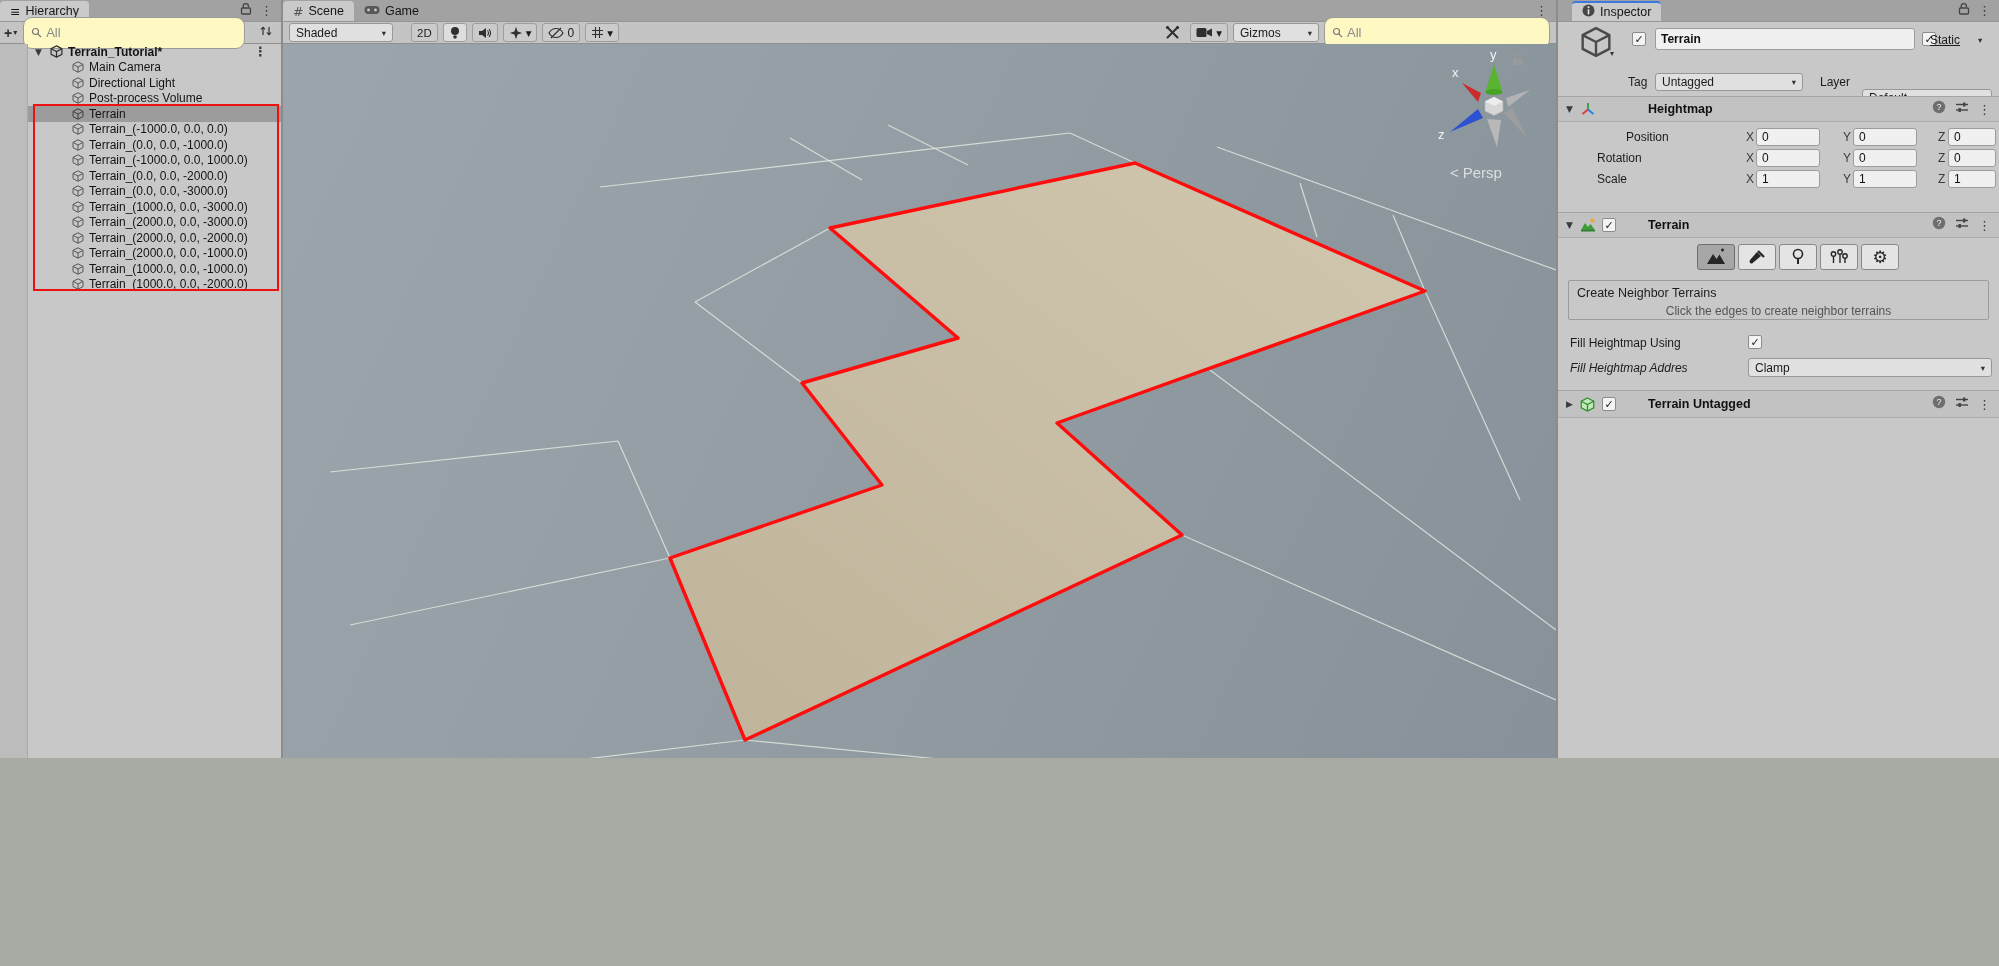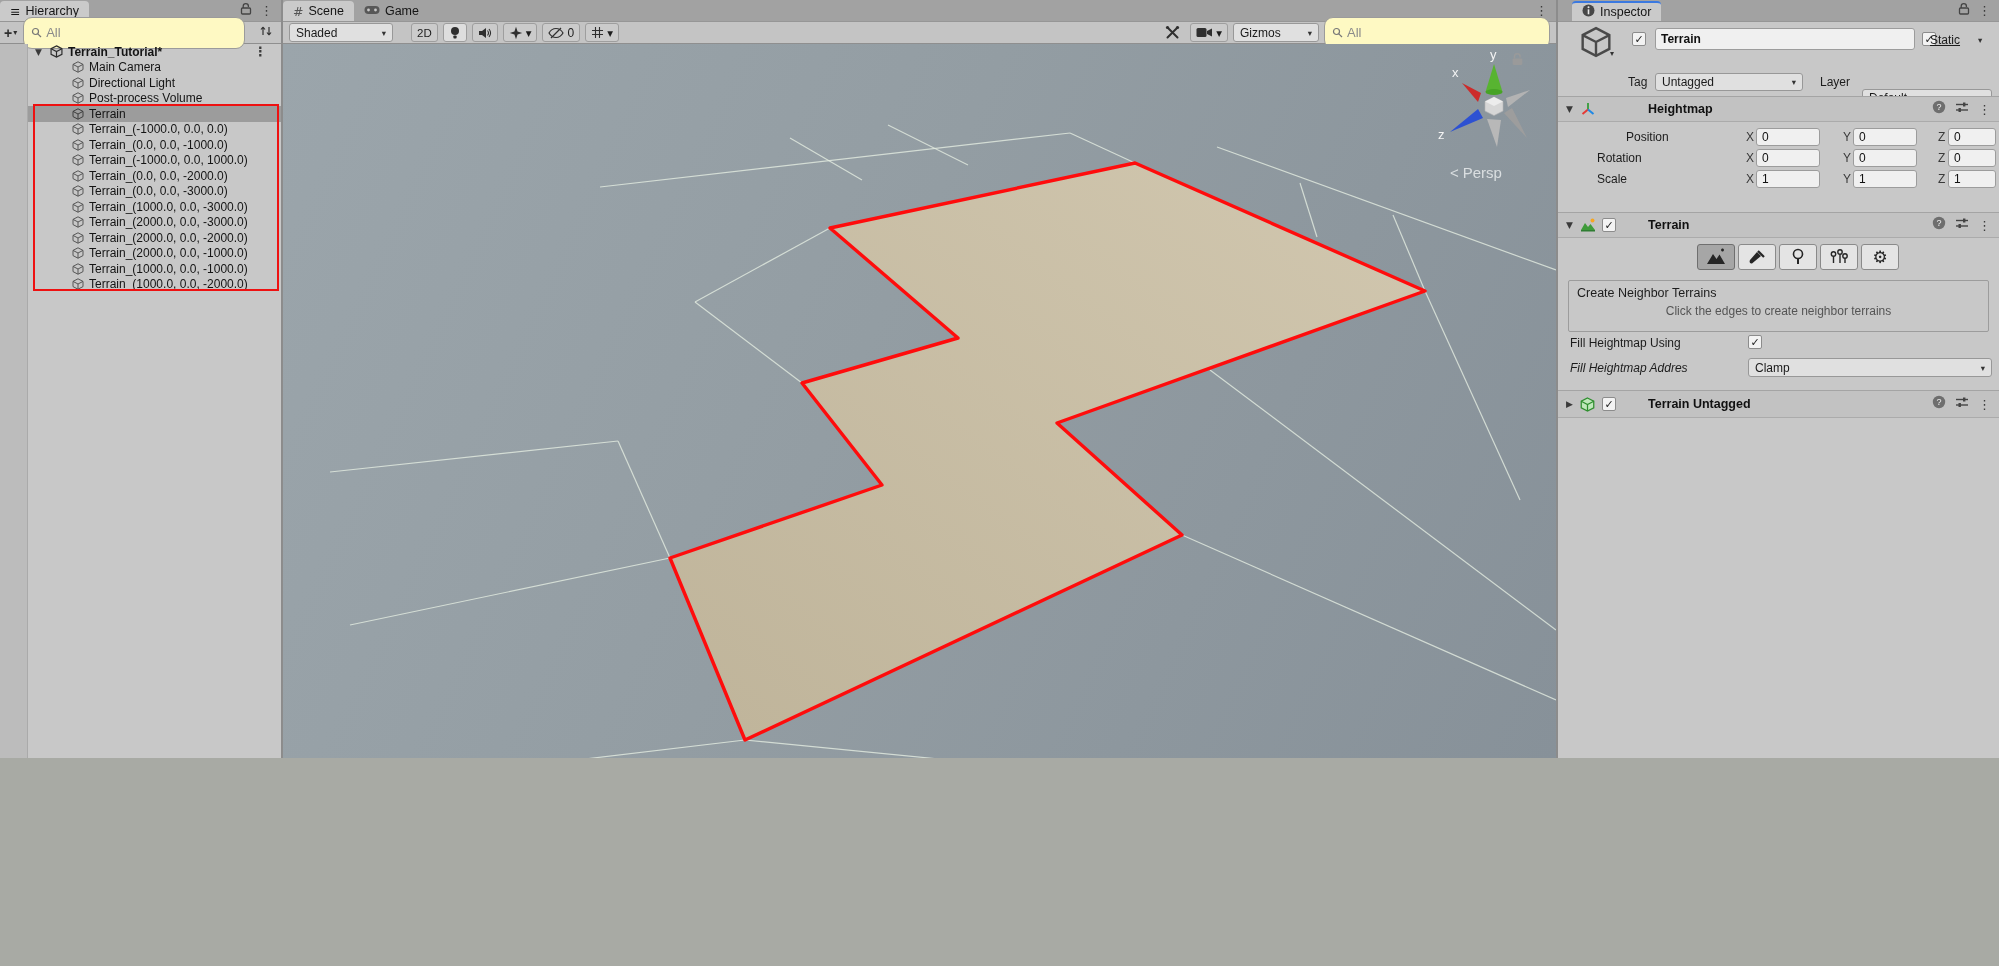--- a/index.html
+++ b/index.html
@@ -62,21 +62,21 @@
   .comp-head { position:absolute; left:0; right:0; height:26px; background:#c2c2c2; border-top:1px solid #a4a4a4; border-bottom:1px solid #ababab; display:flex; align-items:center; }
   .comp-title { font-size:12.5px; font-weight:bold; color:#111; position:absolute; left:90px; }
   .comp-fold { position:absolute; left:8px; font-size:9px; color:#3a3a3a; }
   .comp-ic { position:absolute; left:22px; display:flex; }
   .comp-cb { position:absolute; left:44px; }
   .head-icons { position:absolute; right:8px; display:flex; gap:9px; align-items:center; }
   .row-label { font-size:12px; color:#1c1c1c; }
   .axis-lab { font-size:12px; color:#3a3a3a; }
   .tool-btn { position:absolute; top:0; width:38px; height:26px; border:1px solid #8a8a8a; background:#e4e4e4; border-radius:3px; display:flex; align-items:center; justify-content:center; }
   .tool-btn.sel { background:#a6a6a6; border-color:#6f6f6f; }
-  .groupbox { position:absolute; left:10px; width:421px; height:52px; border:1px solid #9c9c9c; border-radius:2px; }
+  .groupbox { position:absolute; left:10px; width:421px; height:40px; border:1px solid #9c9c9c; border-radius:2px; }
   .bigbtn { position:absolute; background:#e6e6e6; border:1px solid #8f8f8f; border-radius:3px; display:flex; align-items:center; justify-content:center; font-size:12px; color:#111; }
 </style>
 </head>
 <body>
 
 <div class="window">
 
   <section class="panel hierarchy">
     <div class="tabstrip">
       <div class="tab active">

